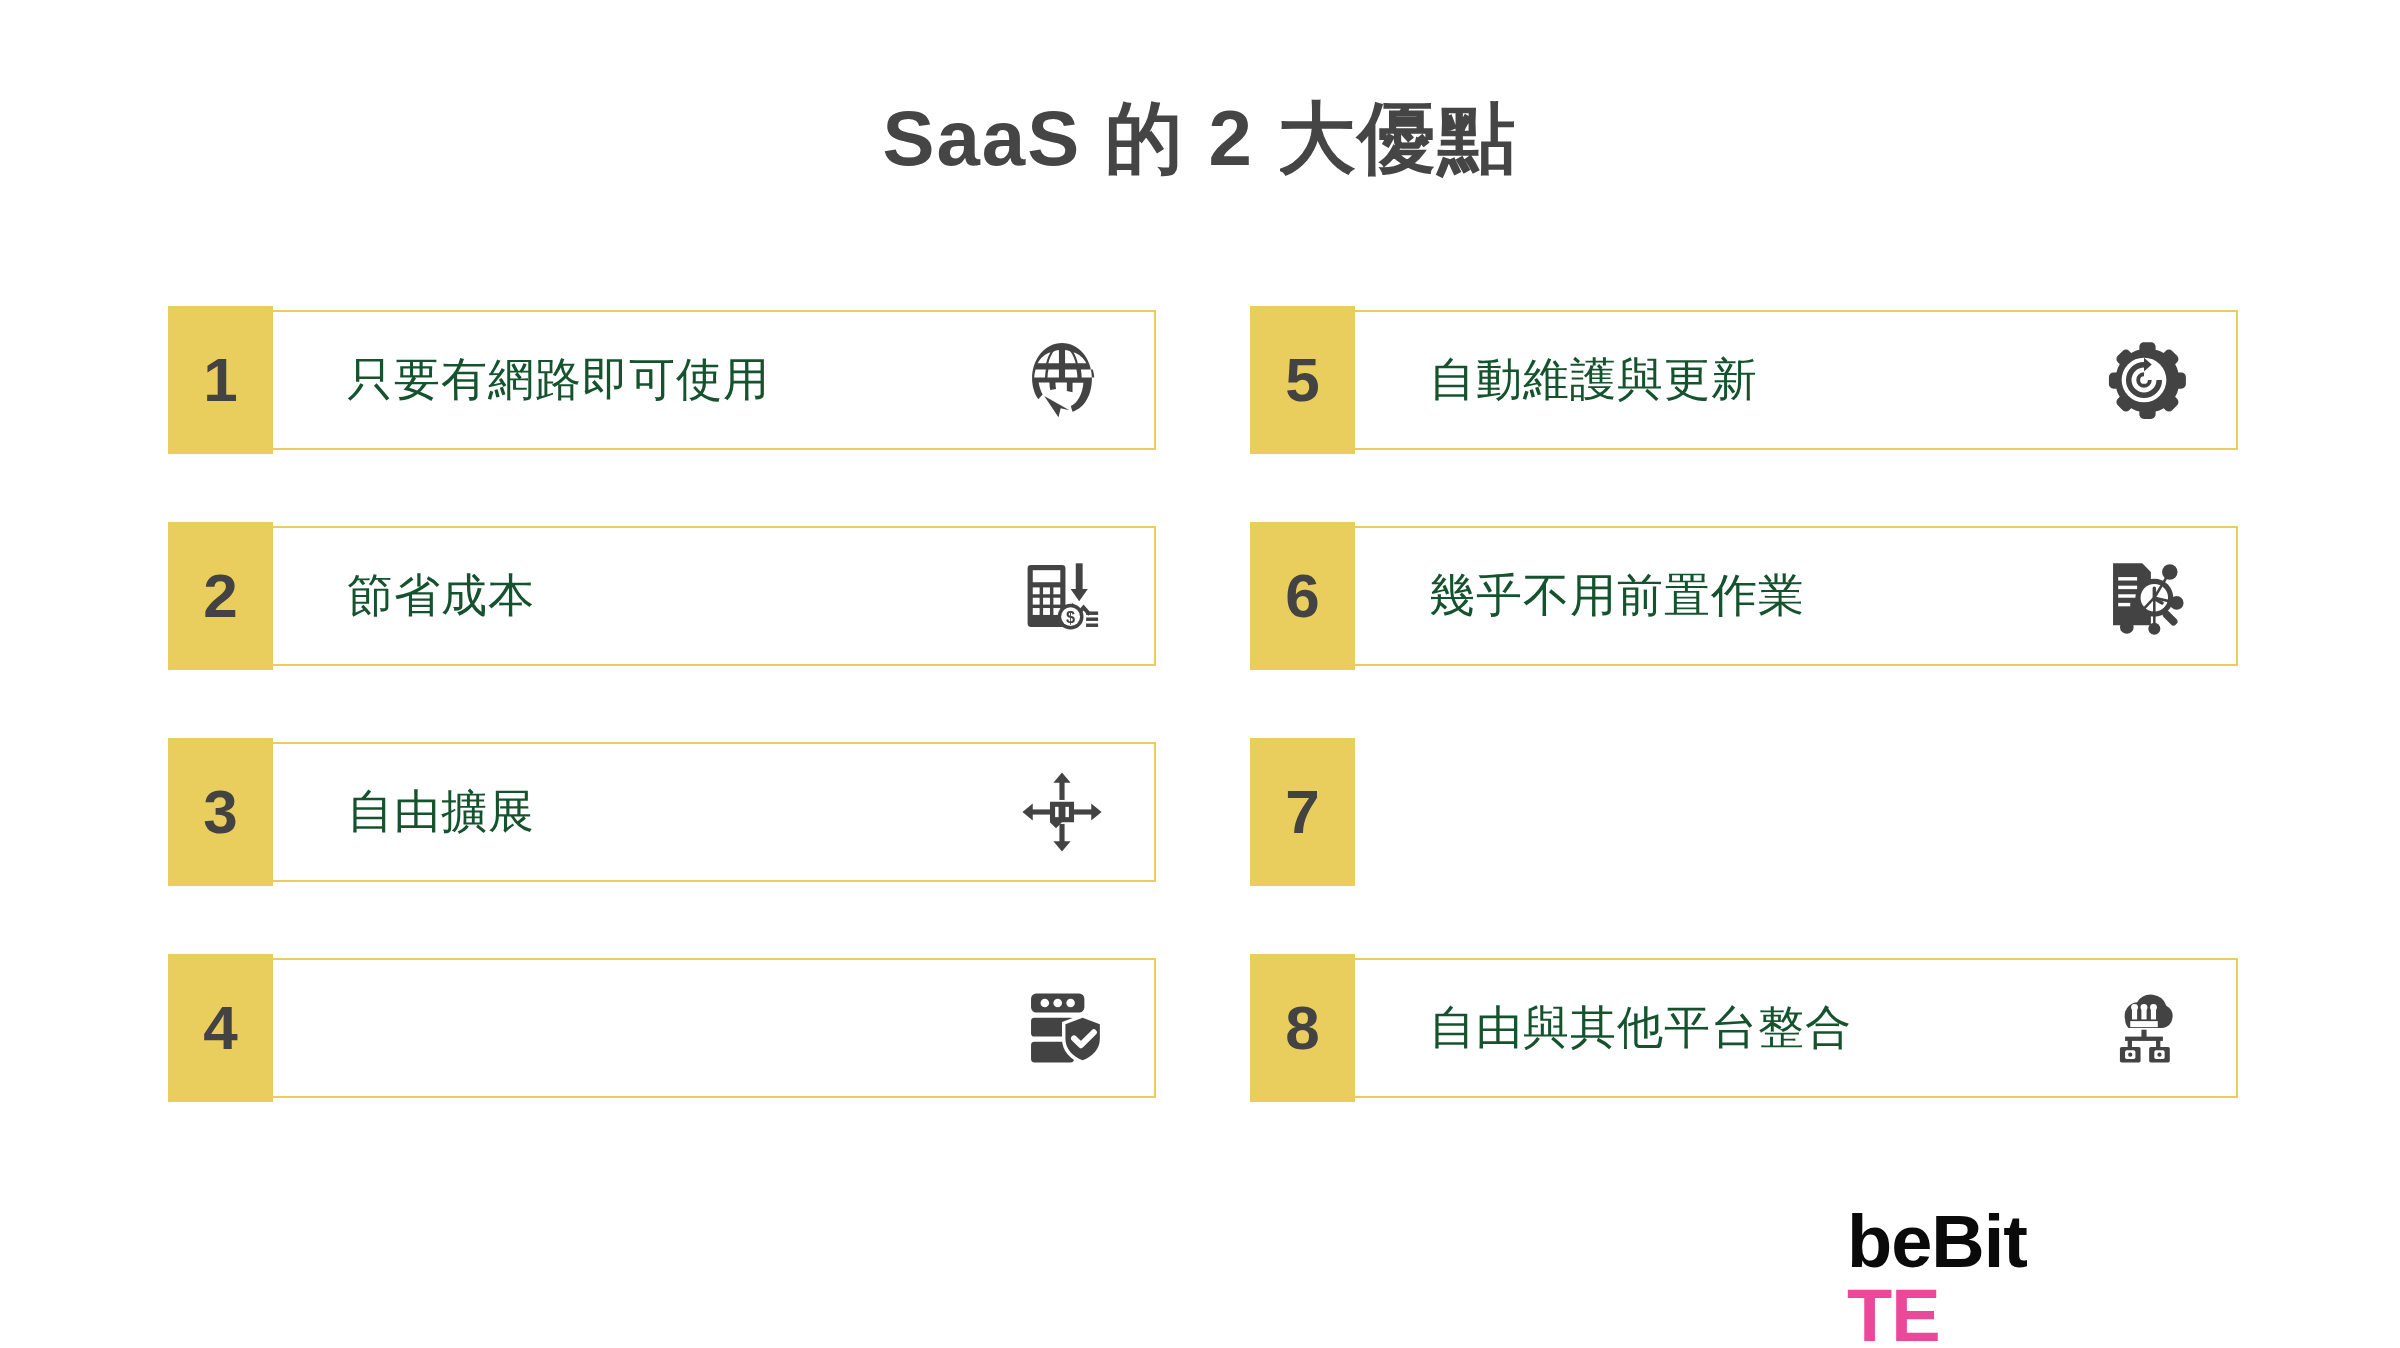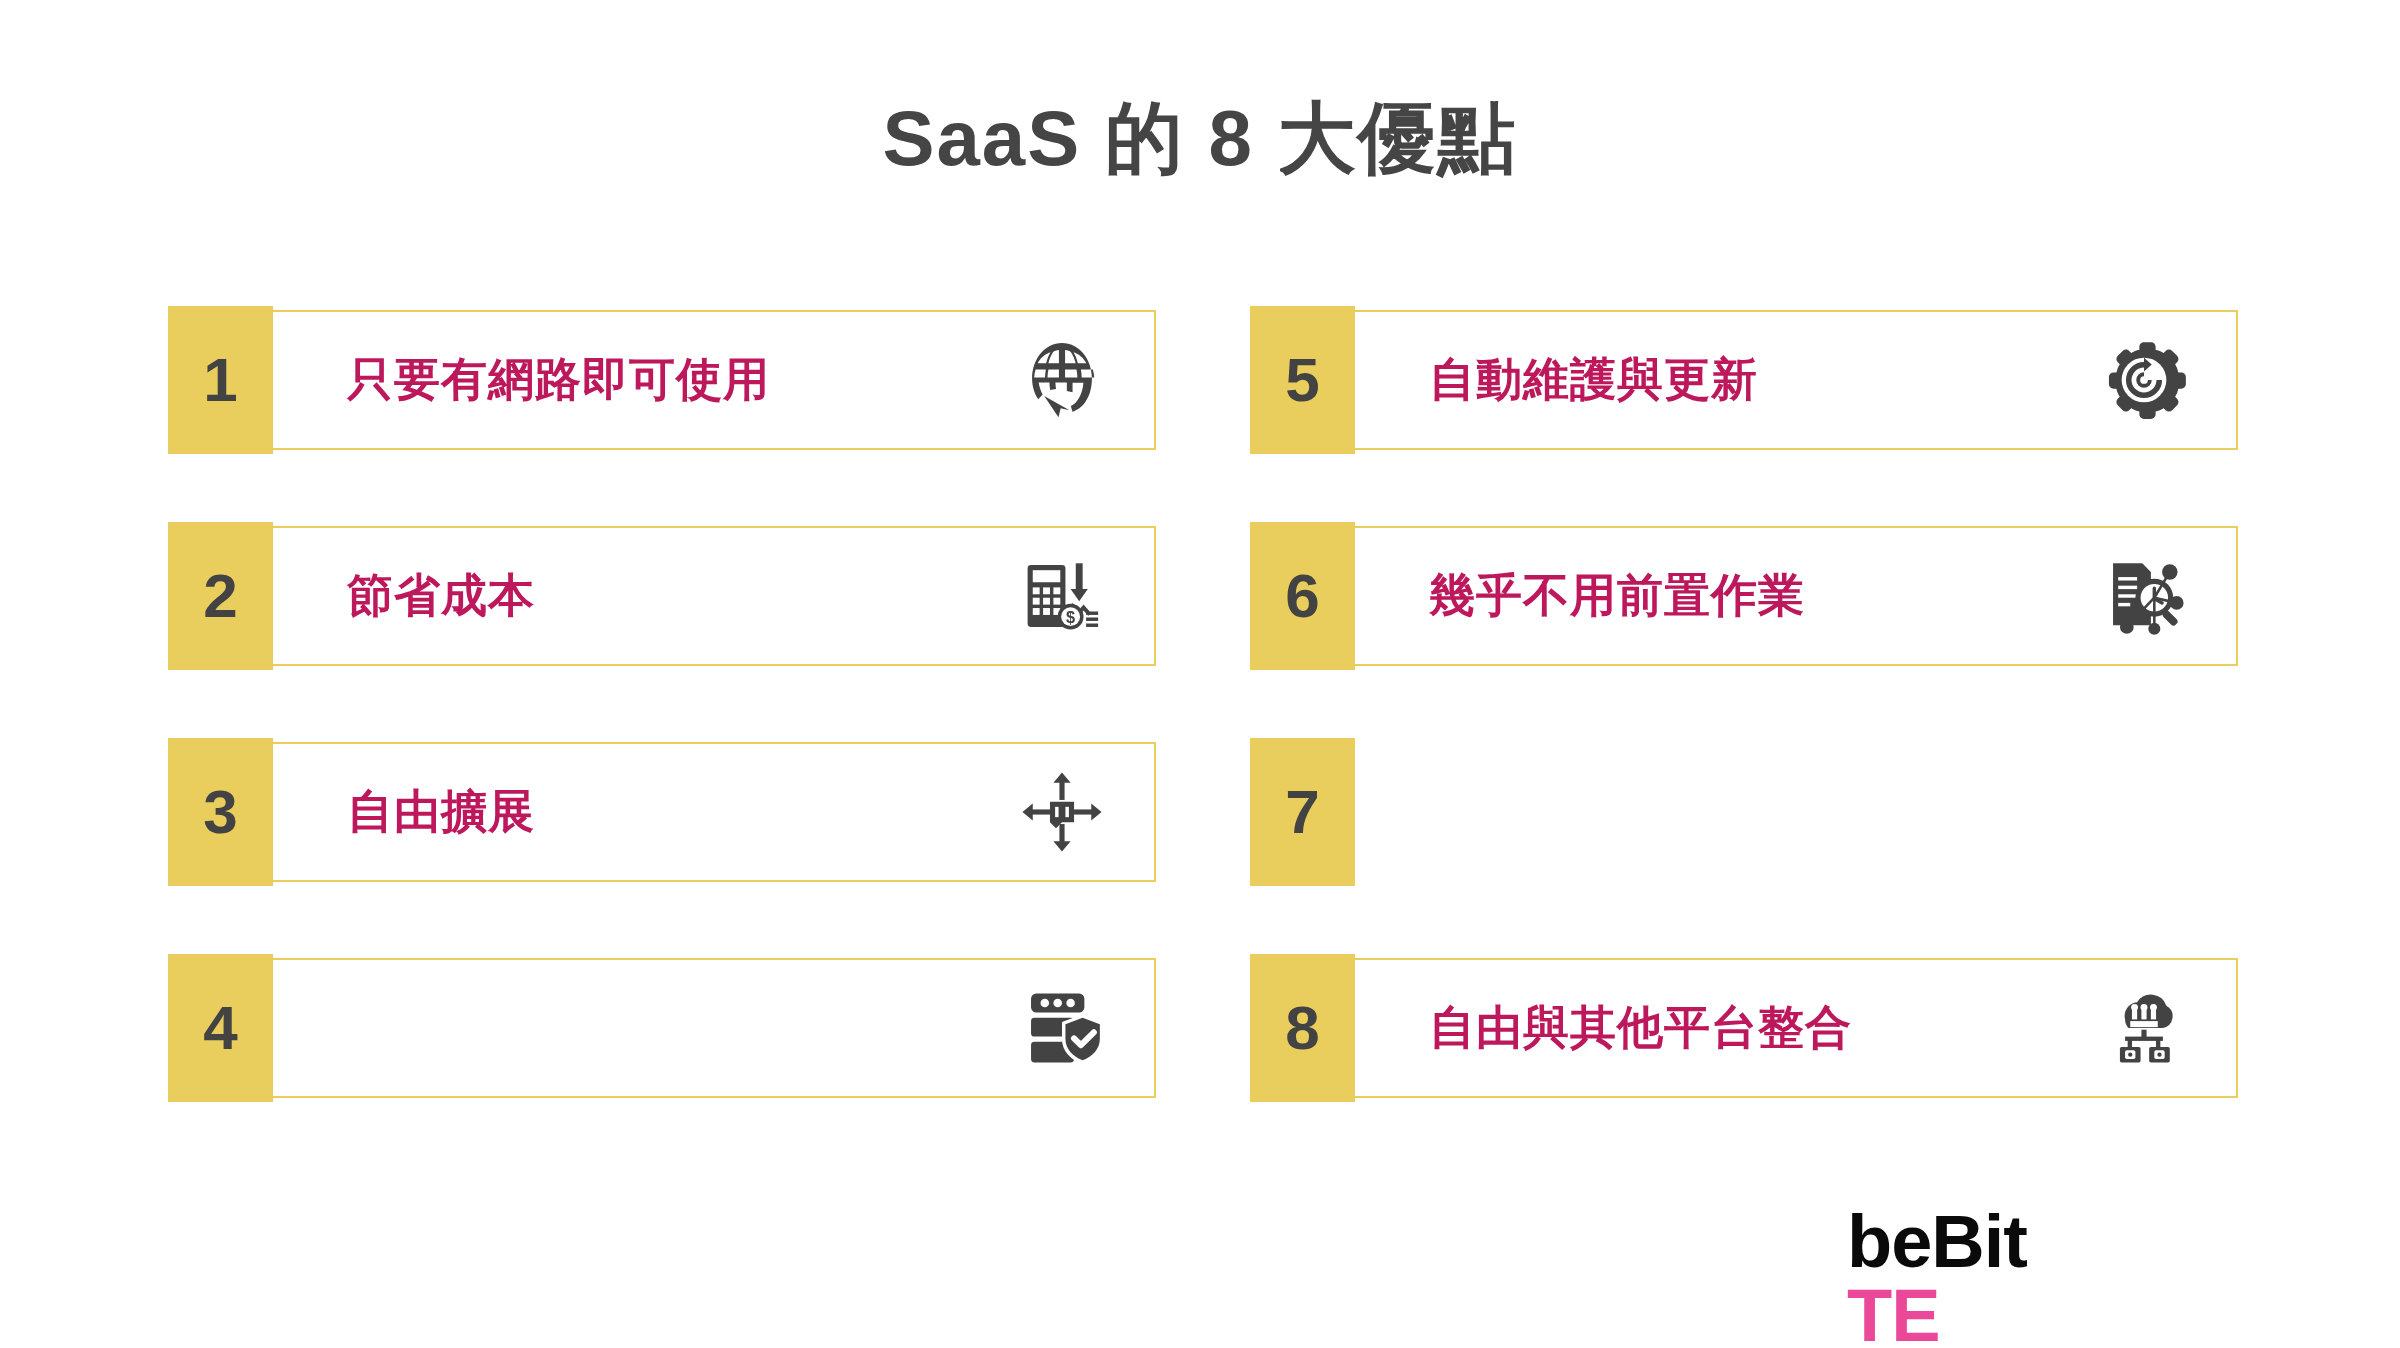--- a/index.html
+++ b/index.html
@@ -79,22 +79,22 @@
     border: 2px solid #E9CE5D;
     border-left: none;
     display: flex;
     align-items: center;
     padding: 0 34px 0 74px;
     z-index: 1;
   }
 
   .card-label {
     font-size: 46px;
-    font-weight: bold;
-    color: #be185d;
+    font-weight: normal;
+    color: #14532d;
     letter-spacing: 1px;
     white-space: nowrap;
     flex: 0 0 auto;
   }
 
   .card-spacer { flex: 1 1 auto; }
 
   .card-icon {
     flex: 0 0 auto;
     width: 96px;
@@ -129,21 +129,21 @@
     height: 58px;
     margin: 0 2px;
     align-self: center;
   }
 </style>
 </head>
 <body>
 
 <div class="slide">
 
-  <div class="title">SaaS 的 8 大優點</div>
+  <div class="title">SaaS 的 2 大優點</div>
 
   <div class="grid">
 
     <div class="card">
       <div class="num-block">
         <span class="num-text">1</span>
       </div>
       <div class="card-body">
         <span class="card-label">只要有網路即可使用</span>
         <span class="card-spacer"></span>

